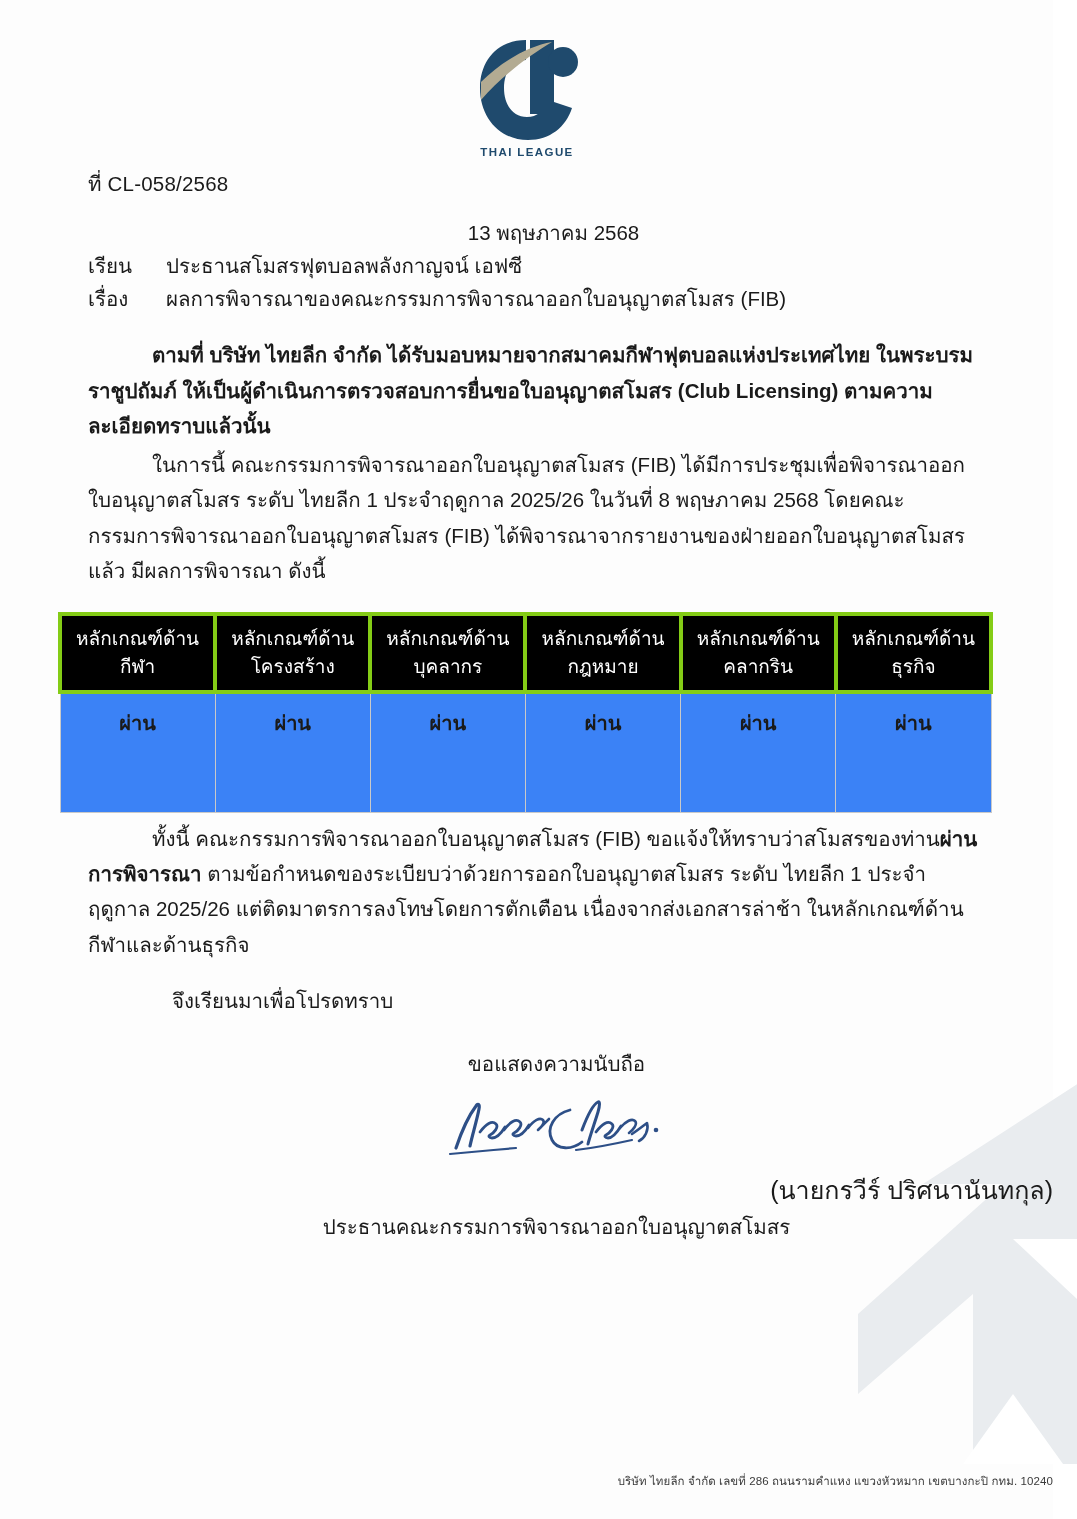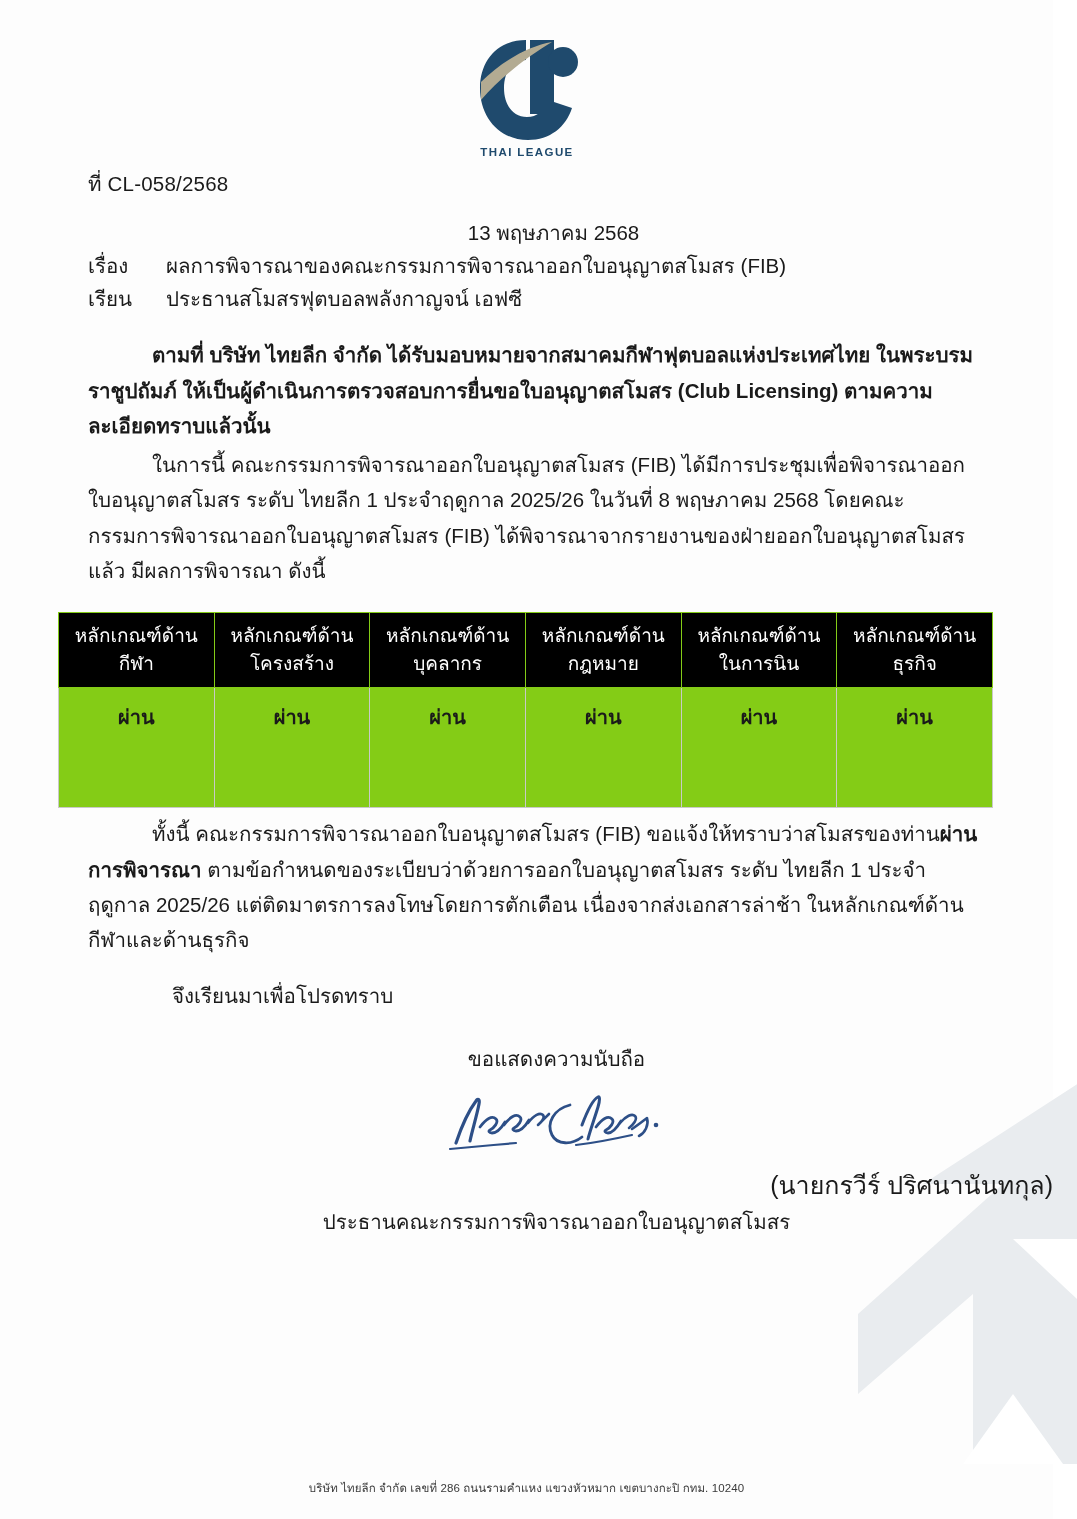--- a/index.html
+++ b/index.html
@@ -86,36 +86,36 @@
     border-collapse: collapse;
     table-layout: fixed;
   }
   table.criteria th {
     background: #000000;
     color: #ffffff;
     font-weight: normal;
     font-size: 19px;
     line-height: 1.45;
     padding: 9px 4px 10px;
-    border: 1px solid #84cc16;
+    border: 4px solid #84cc16;
     vertical-align: middle;
     text-align: center;
   }
   table.criteria th .l1 { display: block; }
   table.criteria th .l2 { display: block; }
   table.criteria td {
     border: 1px solid #c9c9c9;
     border-top: none;
     height: 120px;
     vertical-align: top;
     text-align: center;
     font-size: 20px;
     font-weight: bold;
     padding-top: 13px;
-    background: #84cc16;
+    background: #3b82f6;
   }
 
   
   .closing-line {
     margin: 22px 5px 0 172px;
     font-size: 20.5px;
   }
   .regards {
     text-align: center;
     font-size: 20.5px;
@@ -137,24 +137,24 @@
   .sig-title1, .sig-title2 {
     text-align: center;
     font-size: 20.5px;
     margin: 2px 0 0 60px;
     line-height: 1.5;
   }
 
   
   .footer {
     position: absolute;
-    bottom: 22px;
+    bottom: 29px;
     left: 0;
     width: 100%;
-    text-align: center;
+    text-align: right;
     font-size: 11.5px;
     color: #3a3a3a;
     letter-spacing: .1px;
     z-index: 2;
   }
 </style>
 </head>
 <body>
 
 <div class="page">
@@ -180,27 +180,27 @@
         <path d="M84 16 C60 30 32 52 13 74 L13 56 C33 36 60 20 84 16 Z" fill="#b3ab92"></path>
         <text x="59" y="130" text-anchor="middle" font-family="'Liberation Sans', sans-serif" font-size="11.5" font-weight="bold" letter-spacing="1.4" fill="#1f4a6d">THAI LEAGUE</text>
       </svg>
     </div>
 
     <div class="doc-no">ที่ CL-058/2568</div>
 
     <div class="date-line">13 พฤษภาคม 2568</div>
 
     <div class="field-row">
+      <span class="label">เรียน</span>
+      <span class="value">ประธานสโมสรฟุตบอลพลังกาญจน์ เอฟซี</span>
+    </div>
+
+    <div class="field-row">
       <span class="label">เรื่อง</span>
       <span class="value">ผลการพิจารณาของคณะกรรมการพิจารณาออกใบอนุญาตสโมสร (FIB)</span>
-    </div>
-
-    <div class="field-row">
-      <span class="label">เรียน</span>
-      <span class="value">ประธานสโมสรฟุตบอลพลังกาญจน์ เอฟซี</span>
     </div>
 
     <p class="para t1">ตามที่ บริษัท ไทยลีก จำกัด ได้รับมอบหมายจากสมาคมกีฬาฟุตบอลแห่งประเทศไทย ในพระบรมราชูปถัมภ์ ให้เป็นผู้ดำเนินการตรวจสอบการยื่นขอใบอนุญาตสโมสร (Club Licensing) ตามความละเอียดทราบแล้วนั้น</p>
     <p class="para t2">ในการนี้ คณะกรรมการพิจารณาออกใบอนุญาตสโมสร (FIB) ได้มีการประชุมเพื่อพิจารณาออกใบอนุญาตสโมสร ระดับ ไทยลีก 1 ประจำฤดูกาล 2025/26 ในวันที่ 8 พฤษภาคม 2568 โดยคณะกรรมการพิจารณาออกใบอนุญาตสโมสร (FIB) ได้พิจารณาจากรายงานของฝ่ายออกใบอนุญาตสโมสรแล้ว มีผลการพิจารณา ดังนี้</p>
 
     <div class="table-wrap">
       <table class="criteria">
         <thead>
           <tr>
             <th>
@@ -214,21 +214,21 @@
             <th>
               <span class="l1">หลักเกณฑ์ด้าน</span>
               <span class="l2">บุคลากร</span>
             </th>
             <th>
               <span class="l1">หลักเกณฑ์ด้าน</span>
               <span class="l2">กฎหมาย</span>
             </th>
             <th>
               <span class="l1">หลักเกณฑ์ด้าน</span>
-              <span class="l2">ในการนิน</span>
+              <span class="l2">คลากริน</span>
             </th>
             <th>
               <span class="l1">หลักเกณฑ์ด้าน</span>
               <span class="l2">ธุรกิจ</span>
             </th>
           </tr>
         </thead>
         <tbody>
           <tr>
             <td>ผ่าน</td>

